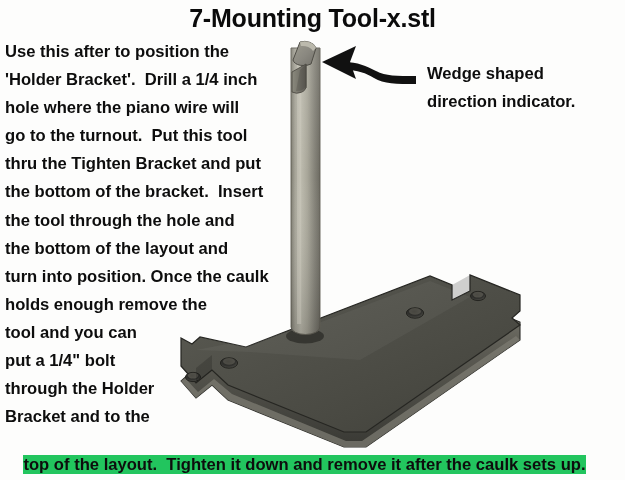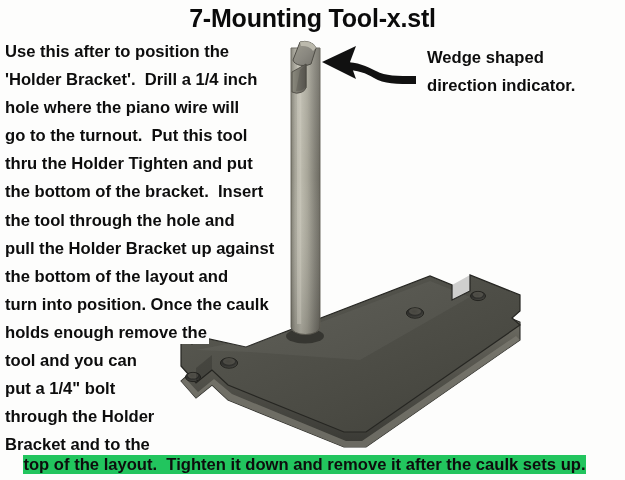--- a/index.html
+++ b/index.html
@@ -56,21 +56,21 @@
   }
   
   #instructions .ln > span {
     background: #fdfdfc;
     box-shadow: 0 0 0 2px #fdfdfc;
   }
 
   #callout-text {
     position: absolute;
     left: 427px;
-    top: 44px;
+    top: 60px;
     width: 198px;
     font-size: 16.6px;
     font-weight: bold;
     color: #0d0d0d;
     line-height: 28.1px;
   }
   #callout-text .ln {
     white-space: pre;
     display: block;
   }
@@ -275,24 +275,23 @@
     </g>
   </svg>
 
   <div id="title">7-Mounting Tool-x.stl</div>
 
   <div id="instructions">
     <div class="ln"><span>Use this after to position the</span></div>
     <div class="ln"><span>'Holder Bracket'.  Drill a 1/4 inch</span></div>
     <div class="ln"><span>hole where the piano wire will</span></div>
     <div class="ln"><span>go to the turnout.  Put this tool</span></div>
-    <div class="ln"><span>thru the Holder Tighten and put</span></div>
+    <div class="ln"><span>thru the Tighten Bracket and put</span></div>
     <div class="ln"><span>the bottom of the bracket.  Insert</span></div>
     <div class="ln"><span>the tool through the hole and</span></div>
-    <div class="ln"><span>pull the Holder Bracket up against</span></div>
     <div class="ln"><span>the bottom of the layout and</span></div>
     <div class="ln"><span>turn into position. Once the caulk</span></div>
     <div class="ln"><span>holds enough remove the</span></div>
     <div class="ln"><span>tool and you can</span></div>
     <div class="ln"><span>put a 1/4" bolt</span></div>
     <div class="ln"><span>through the Holder</span></div>
     <div class="ln"><span>Bracket and to the</span></div>
   </div>
 
   <div id="callout-text">

